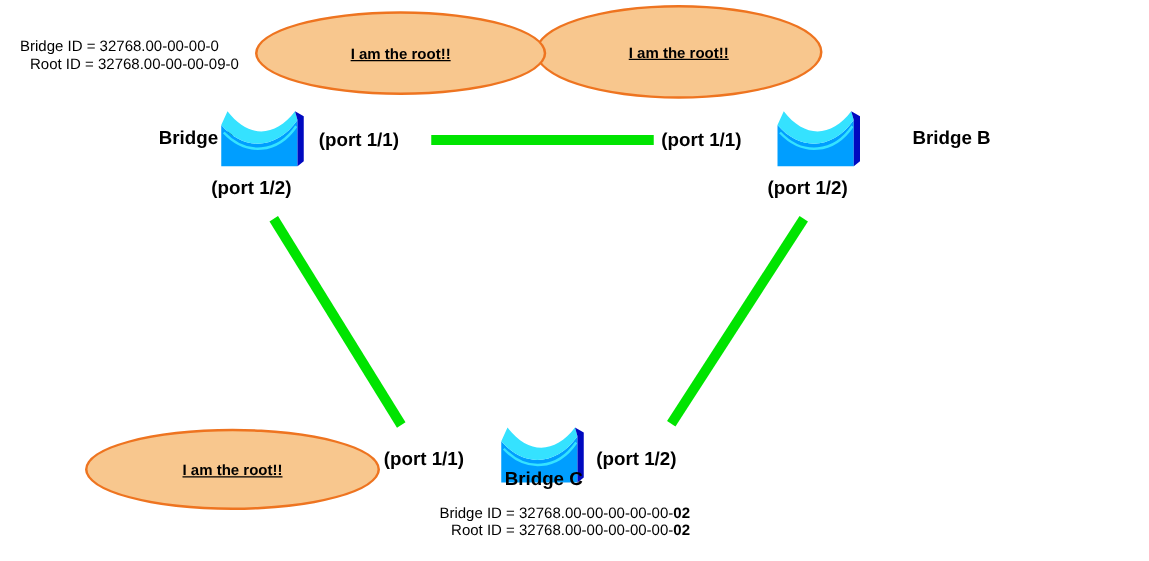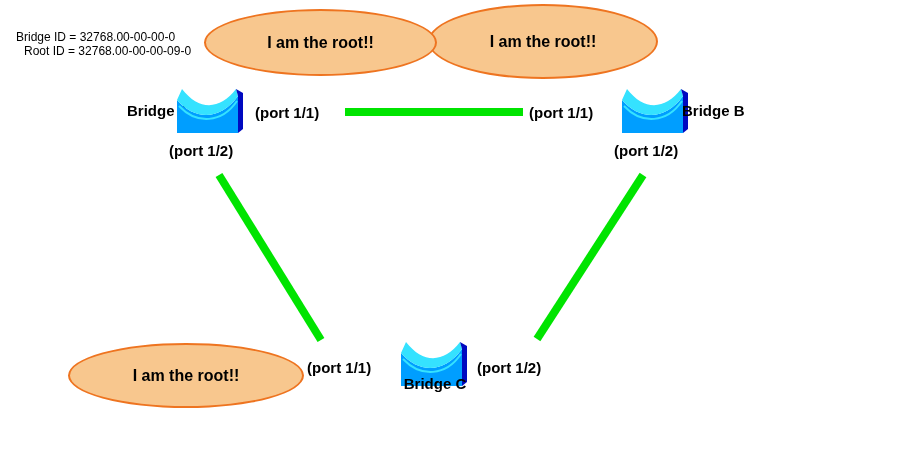--- a/index.html
+++ b/index.html
@@ -43,24 +43,25 @@
     background: var(--bubble-fill);
     border: 2px solid var(--bubble-border);
     border-radius: 50%;
     display: flex;
     align-items: center;
     justify-content: center;
     box-sizing: border-box;
     z-index: 3;
   }
   .bubble .bubble-text {
-    font-size: 16px;
+    font-size: 12px;
     font-weight: bold;
     color: var(--ink);
     white-space: nowrap;
+    text-decoration: underline;
   }
   .bridge-icon { z-index: 2; }
   #links-svg {
     left: 0; top: 0;
     z-index: 1;
   }
   .center { text-align: center; }
 </style>
 </head>
 <body>
@@ -97,27 +98,31 @@
   <div class="abs lbl" style="left:255px; top:104px;">(port 1/1)</div>
   <div class="abs lbl" style="left:169px; top:142px;">(port 1/2)</div>
 
   <div class="abs lbl" style="left:529px; top:104px;">(port 1/1)</div>
   <svg class="abs bridge-icon" style="left:620px; top:88px;" width="74" height="46" viewBox="0 0 74 46">
     <path d="M2,12 C20,33 46,32 63,8 L63,45 L2,45 Z" style="fill:var(--bridge-body)"></path>
     <path d="M7,1 C24,23 45,22 61,1 L63,8 C46,32 20,33 2,12 Z" style="fill:var(--bridge-top)"></path>
     <path d="M4,18 C22,37 47,35 62,13" style="stroke:var(--bridge-top); fill:none; stroke-width:2"></path>
     <polygon points="61,1 68,5 68,41 63,45 63,8" style="fill:var(--bridge-side)"></polygon>
   </svg>
-  <div class="abs lbl" style="left:682px; top:102px;">Bridge B</div>
+  <div class="abs lbl" style="left:730px; top:102px;">Bridge B</div>
   <div class="abs lbl" style="left:614px; top:142px;">(port 1/2)</div>
 
   <div class="abs lbl" style="left:307px; top:359px;">(port 1/1)</div>
   <svg class="abs bridge-icon" style="left:399px; top:341px;" width="74" height="46" viewBox="0 0 74 46">
     <path d="M2,12 C20,33 46,32 63,8 L63,45 L2,45 Z" style="fill:var(--bridge-body)"></path>
     <path d="M7,1 C24,23 45,22 61,1 L63,8 C46,32 20,33 2,12 Z" style="fill:var(--bridge-top)"></path>
     <path d="M4,18 C22,37 47,35 62,13" style="stroke:var(--bridge-top); fill:none; stroke-width:2"></path>
     <polygon points="61,1 68,5 68,41 63,45 63,8" style="fill:var(--bridge-side)"></polygon>
   </svg>
   <div class="abs lbl" style="left:477px; top:359px;">(port 1/2)</div>
   <div class="abs lbl center" style="left:393px; top:375px; width:84px;text-align:center;">Bridge C</div>
 
+  <div class="abs idtext right" style="right:367px; top:403px;">
+    <div><span>Bridge ID = 32768.00-00-00-00-00-</span><b>02</b></div>
+    <div><span>Root ID = 32768.00-00-00-00-00-</span><b>02</b></div>
+  </div>
 
 </div>
 
 </body></html>

